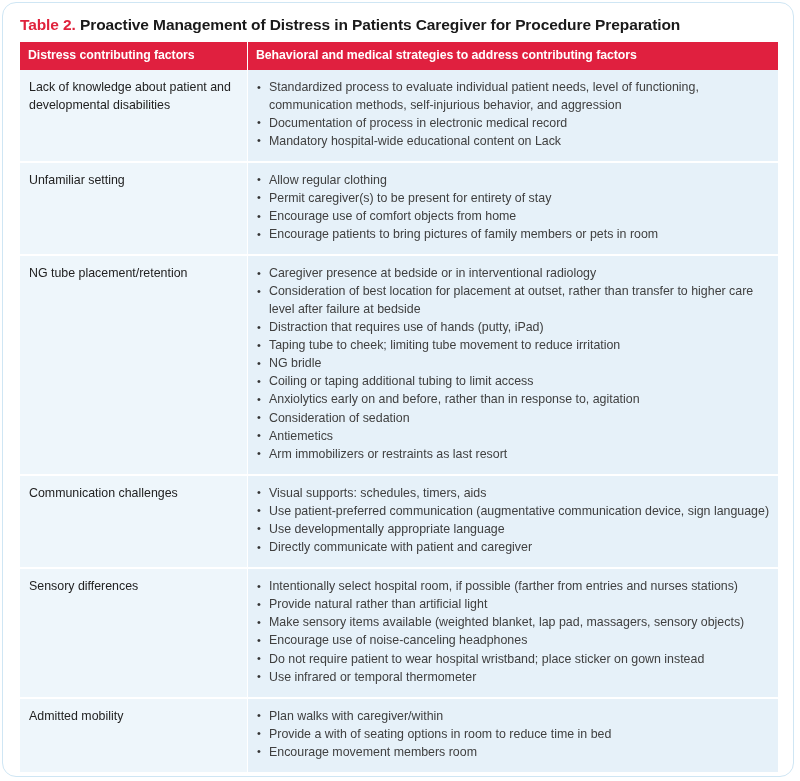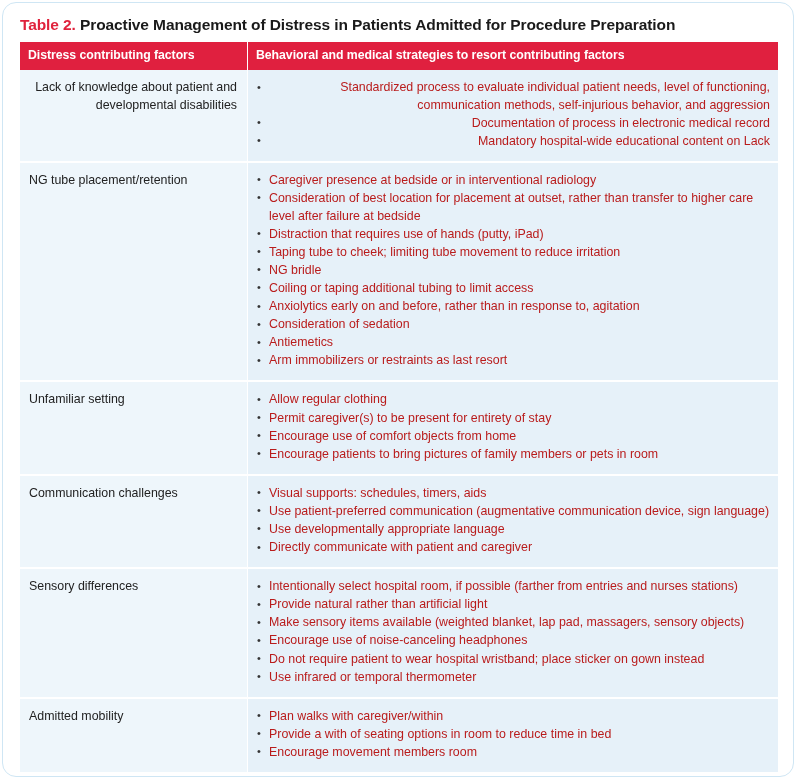--- a/index.html
+++ b/index.html
@@ -96,21 +96,20 @@
   }
   .tbody-row > td.col-left {
     width: 215px;
     background: #eef6fb;
     border-right: 1.5px solid #ffffff;
     padding-left: 9px;
     padding-right: 10px;
   }
   .tbody-row:first-child > td {
     border-top: none;
-    text-align: right;
   }
 
   .factor-label {
     display: block;
     color: #222222;
     font-size: 12.4px;
     line-height: 17.6px;
   }
 
   
@@ -118,60 +117,73 @@
     margin: 0;
     padding: 0;
     list-style: none;
   }
   ul.strategy-list > li {
     position: relative;
     padding-left: 13px;
     margin: 0 0 0.5px 0;
     font-size: 12.4px;
     line-height: 17.6px;
-    color: #b91c1c;
+    color: #404040;
   }
   ul.strategy-list > li::before {
     content: "\2022";
     position: absolute;
     left: 1px;
     top: -0.5px;
     font-size: 11px;
     line-height: 17.6px;
     color: #333333;
   }
 </style>
 </head>
 <body>
 
 <div class="page-frame">
   <div class="page-inner">
 
     <div class="table-title">
       <span class="tnum">Table 2.</span>
-      <span>Proactive Management of Distress in Patients Admitted for Procedure Preparation</span>
+      <span>Proactive Management of Distress in Patients Caregiver for Procedure Preparation</span>
     </div>
 
     <table class="data-table">
       <thead>
         <tr class="thead-row">
           <th class="col-left">Distress contributing factors</th>
-          <th class="col-right">Behavioral and medical strategies to resort contributing factors</th>
+          <th class="col-right">Behavioral and medical strategies to address contributing factors</th>
         </tr>
       </thead>
       <tbody id="table-body">
           <tr class="tbody-row">
             <td class="col-left">
               <span class="factor-label">Lack of knowledge about patient and developmental disabilities</span>
             </td>
             <td class="col-right">
               <ul class="strategy-list">
                 <li>Standardized process to evaluate individual patient needs, level of functioning, communication methods, self-injurious behavior, and aggression</li>
                 <li>Documentation of process in electronic medical record</li>
                 <li>Mandatory hospital-wide educational content on Lack</li>
+              </ul>
+            </td>
+          </tr>
+          <tr class="tbody-row">
+            <td class="col-left">
+              <span class="factor-label">Unfamiliar setting</span>
+            </td>
+            <td class="col-right">
+              <ul class="strategy-list">
+                <li>Allow regular clothing</li>
+                <li>Permit caregiver(s) to be present for entirety of stay</li>
+                <li>Encourage use of comfort objects from home</li>
+                <li>Encourage patients to bring pictures of family members or pets in room</li>
               </ul>
             </td>
           </tr>
           <tr class="tbody-row">
             <td class="col-left">
               <span class="factor-label">NG tube placement/retention</span>
             </td>
             <td class="col-right">
               <ul class="strategy-list">
                 <li>Caregiver presence at bedside or in interventional radiology</li>
@@ -182,33 +194,20 @@
                 <li>Coiling or taping additional tubing to limit access</li>
                 <li>Anxiolytics early on and before, rather than in response to, agitation</li>
                 <li>Consideration of sedation</li>
                 <li>Antiemetics</li>
                 <li>Arm immobilizers or restraints as last resort</li>
               </ul>
             </td>
           </tr>
           <tr class="tbody-row">
             <td class="col-left">
-              <span class="factor-label">Unfamiliar setting</span>
-            </td>
-            <td class="col-right">
-              <ul class="strategy-list">
-                <li>Allow regular clothing</li>
-                <li>Permit caregiver(s) to be present for entirety of stay</li>
-                <li>Encourage use of comfort objects from home</li>
-                <li>Encourage patients to bring pictures of family members or pets in room</li>
-              </ul>
-            </td>
-          </tr>
-          <tr class="tbody-row">
-            <td class="col-left">
               <span class="factor-label">Communication challenges</span>
             </td>
             <td class="col-right">
               <ul class="strategy-list">
                 <li>Visual supports: schedules, timers, aids</li>
                 <li>Use patient-preferred communication (augmentative communication device, sign language)</li>
                 <li>Use developmentally appropriate language</li>
                 <li>Directly communicate with patient and caregiver</li>
               </ul>
             </td>

